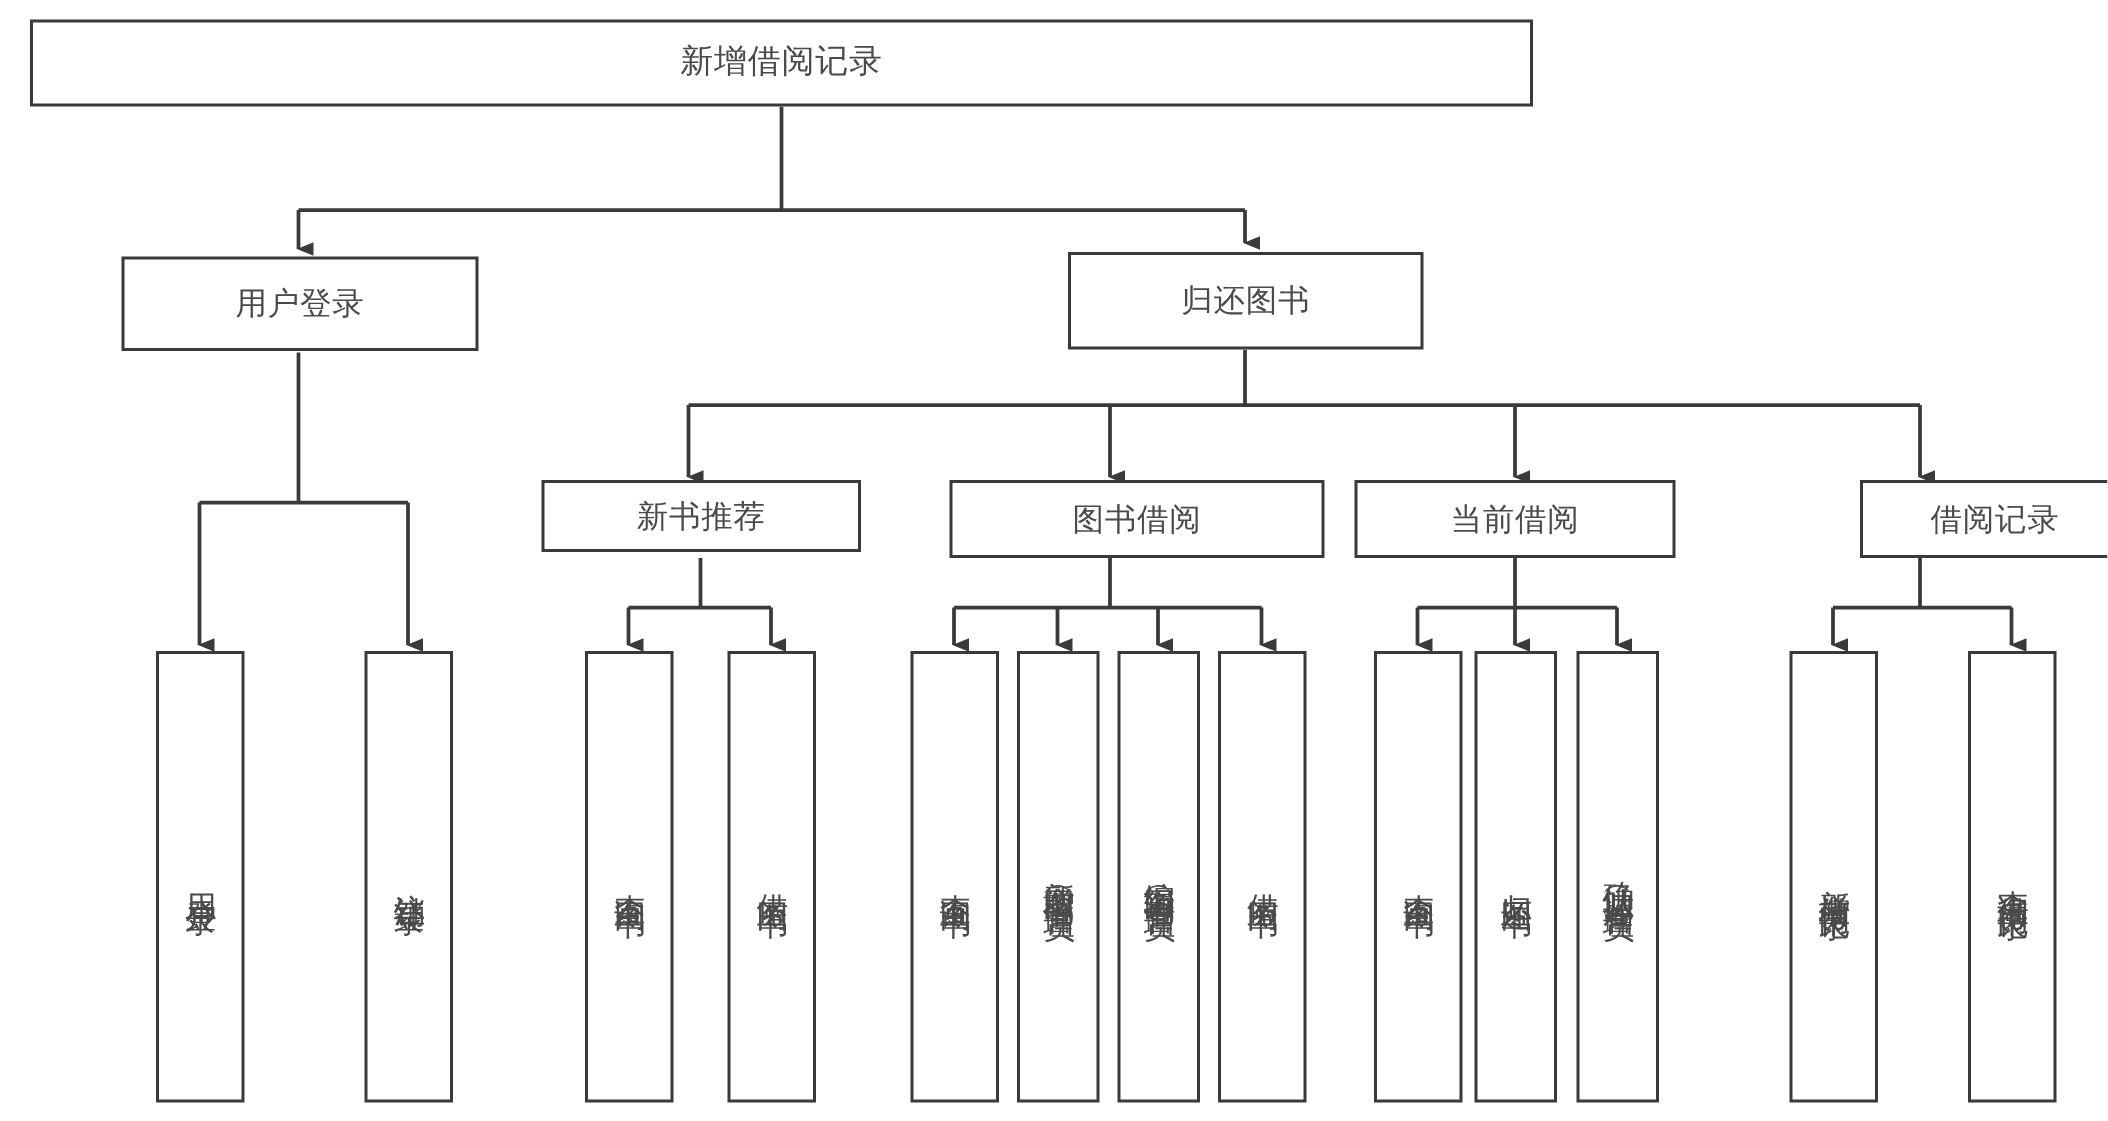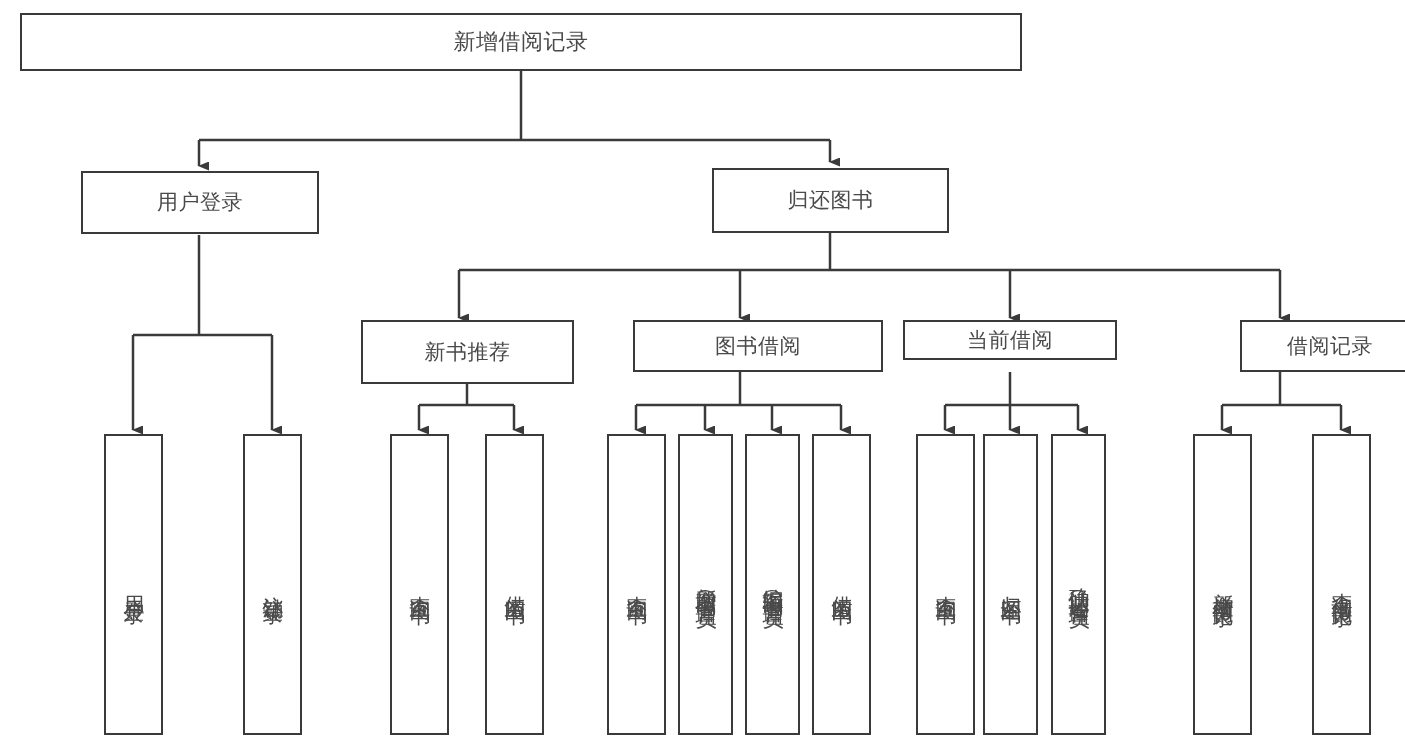--- a/index.html
+++ b/index.html
@@ -138,29 +138,29 @@
   </div>
 
   <div class="node horiz" style="left:81px; top:171px; width:238px; height:63px;">
     <span class="node-label">用户登录</span>
   </div>
 
   <div class="node horiz" style="left:712px; top:168px; width:237px; height:65px;">
     <span class="node-label">归还图书</span>
   </div>
 
-  <div class="node horiz" style="left:361px; top:320px; width:213px; height:64px;">
+  <div class="node horiz" style="left:361px; top:320px; width:213px; height:48px;">
     <span class="node-label">新书推荐</span>
   </div>
 
   <div class="node horiz" style="left:633px; top:320px; width:250px; height:52px;">
     <span class="node-label">图书借阅</span>
   </div>
 
-  <div class="node horiz" style="left:903px; top:320px; width:214px; height:40px;">
+  <div class="node horiz" style="left:903px; top:320px; width:214px; height:52px;">
     <span class="node-label">当前借阅</span>
   </div>
 
   <div class="node horiz" style="left:1204px; top:320px; width:180px; height:52px;margin-left:36px;">
     <span class="node-label">借阅记录</span>
   </div>
 
   <div class="node vert" style="left:104px; top:434px; width:59px; height:301px;">
     <span class="node-label">用户登录</span>
   </div>

